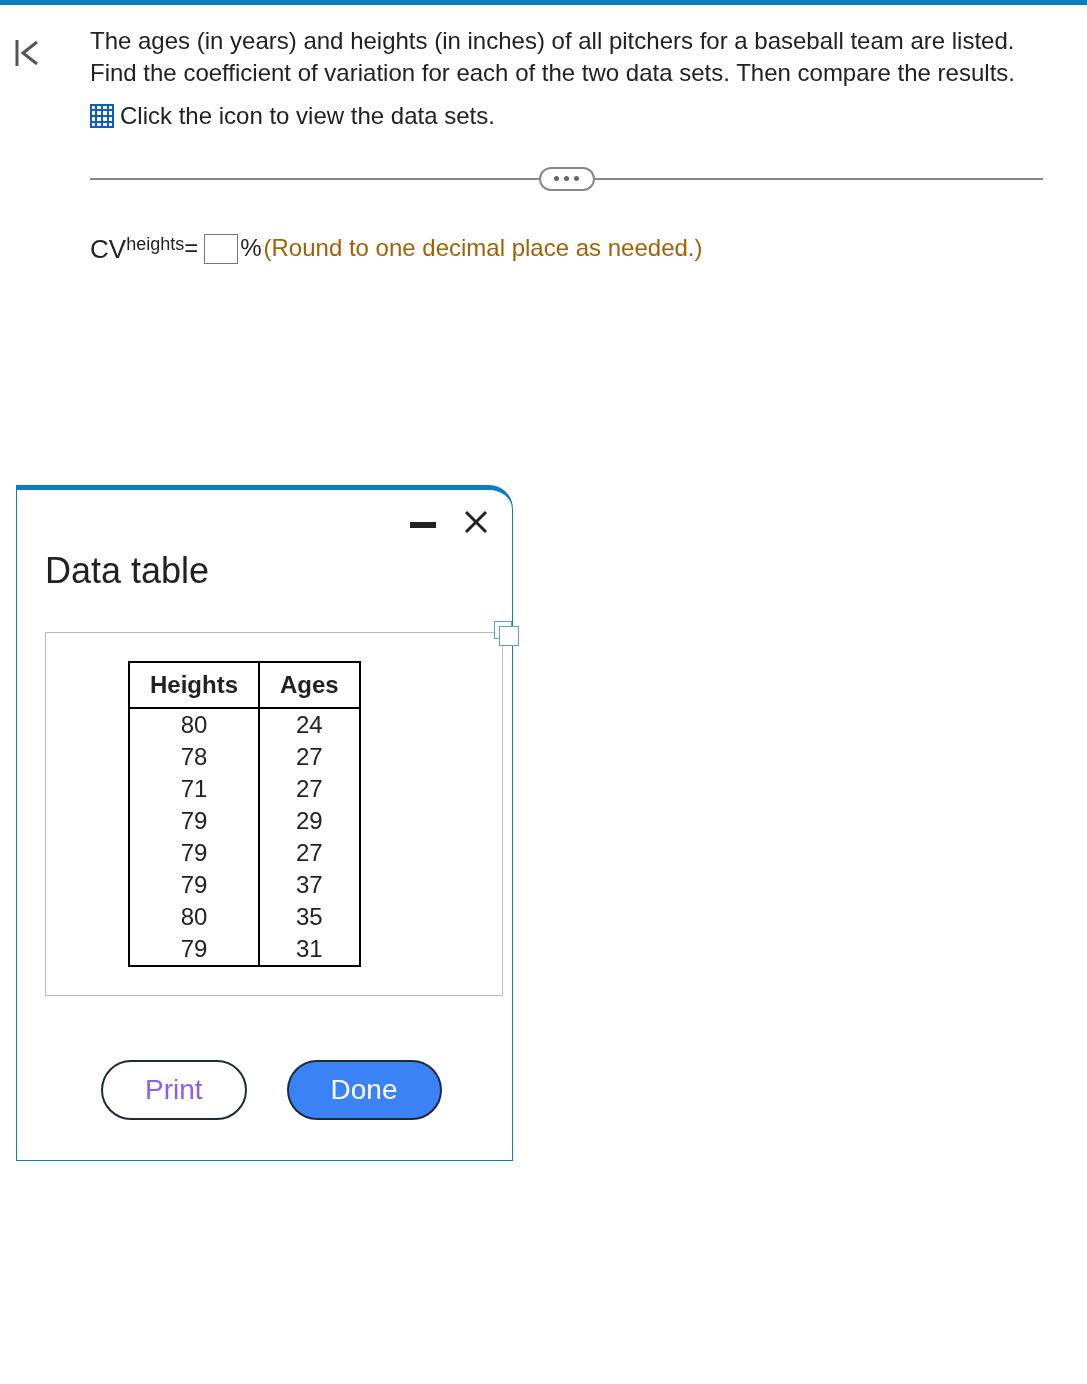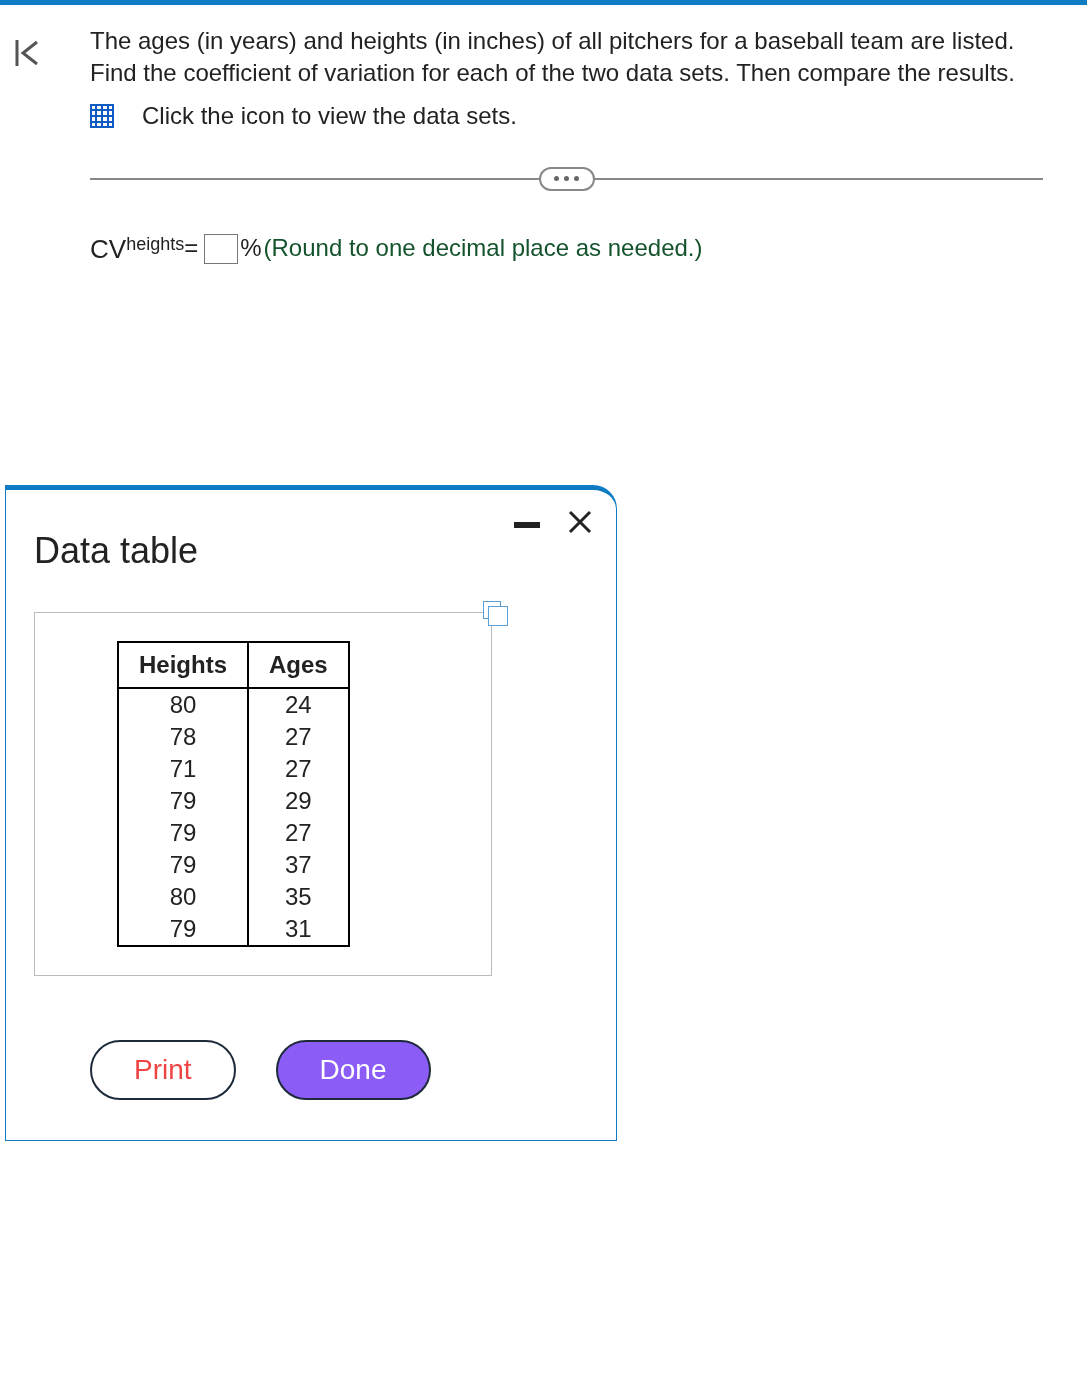--- a/index.html
+++ b/index.html
@@ -31,21 +31,21 @@
     right: 44px;
     top: 20px;
   }
   .question-text {
     line-height: 1.35;
   }
   .icon-row {
     display: flex;
     align-items: center;
     margin-top: 12px;
-    gap: 28px;
+    gap: 6px;
   }
   .table-icon {
     width: 24px;
     height: 24px;
     border: 2px solid #0e5cc2;
     display: inline-block;
     position: relative;
     flex-shrink: 0;
   }
   .table-icon::before,
@@ -97,33 +97,33 @@
   .cv-sub { font-size: 18px; vertical-align: sub; }
   .answer-input {
     width: 34px;
     height: 30px;
     border: 1.5px solid #777;
     margin: 0 2px 0 6px;
     font-size: 22px;
     text-align: center;
     padding: 0;
   }
-  .hint { color: #14532d; margin-left: 2px; }
+  .hint { color: #a16207; margin-left: 2px; }
 
   
   .modal {
     position: absolute;
-    left: 5px;
+    left: 16px;
     top: 480px;
-    width: 612px;
+    width: 497px;
     background: #fff;
     border: 1px solid #0e7bc2;
     border-top: 5px solid #0e7bc2;
     border-top-right-radius: 24px;
-    padding: 36px 28px 40px 28px;
+    padding: 56px 28px 40px 28px;
   }
   .modal-controls {
     position: absolute;
     right: 22px;
     top: 18px;
     display: flex;
     gap: 26px;
     align-items: center;
   }
   .min-btn {
@@ -183,24 +183,24 @@
     margin-top: 64px;
     margin-left: 56px;
   }
   .btn {
     font-size: 28px;
     padding: 12px 42px;
     border-radius: 999px;
     cursor: pointer;
     border: 2.5px solid #1d2a3a;
     background: #fff;
-    color: #ef4444;
+    color: #8b5cf6;
   }
   .btn-primary {
-    background: #8b5cf6;
+    background: #3b82f6;
     color: #fff;
     border-color: #1d2a3a;
   }
 </style>
 </head>
 <body>
 
 <div class="collapse-btn">
   <svg width="34" height="34" viewBox="0 0 34 34">
     <line x1="6" y1="4" x2="6" y2="30" stroke="#555" stroke-width="3"></line>

